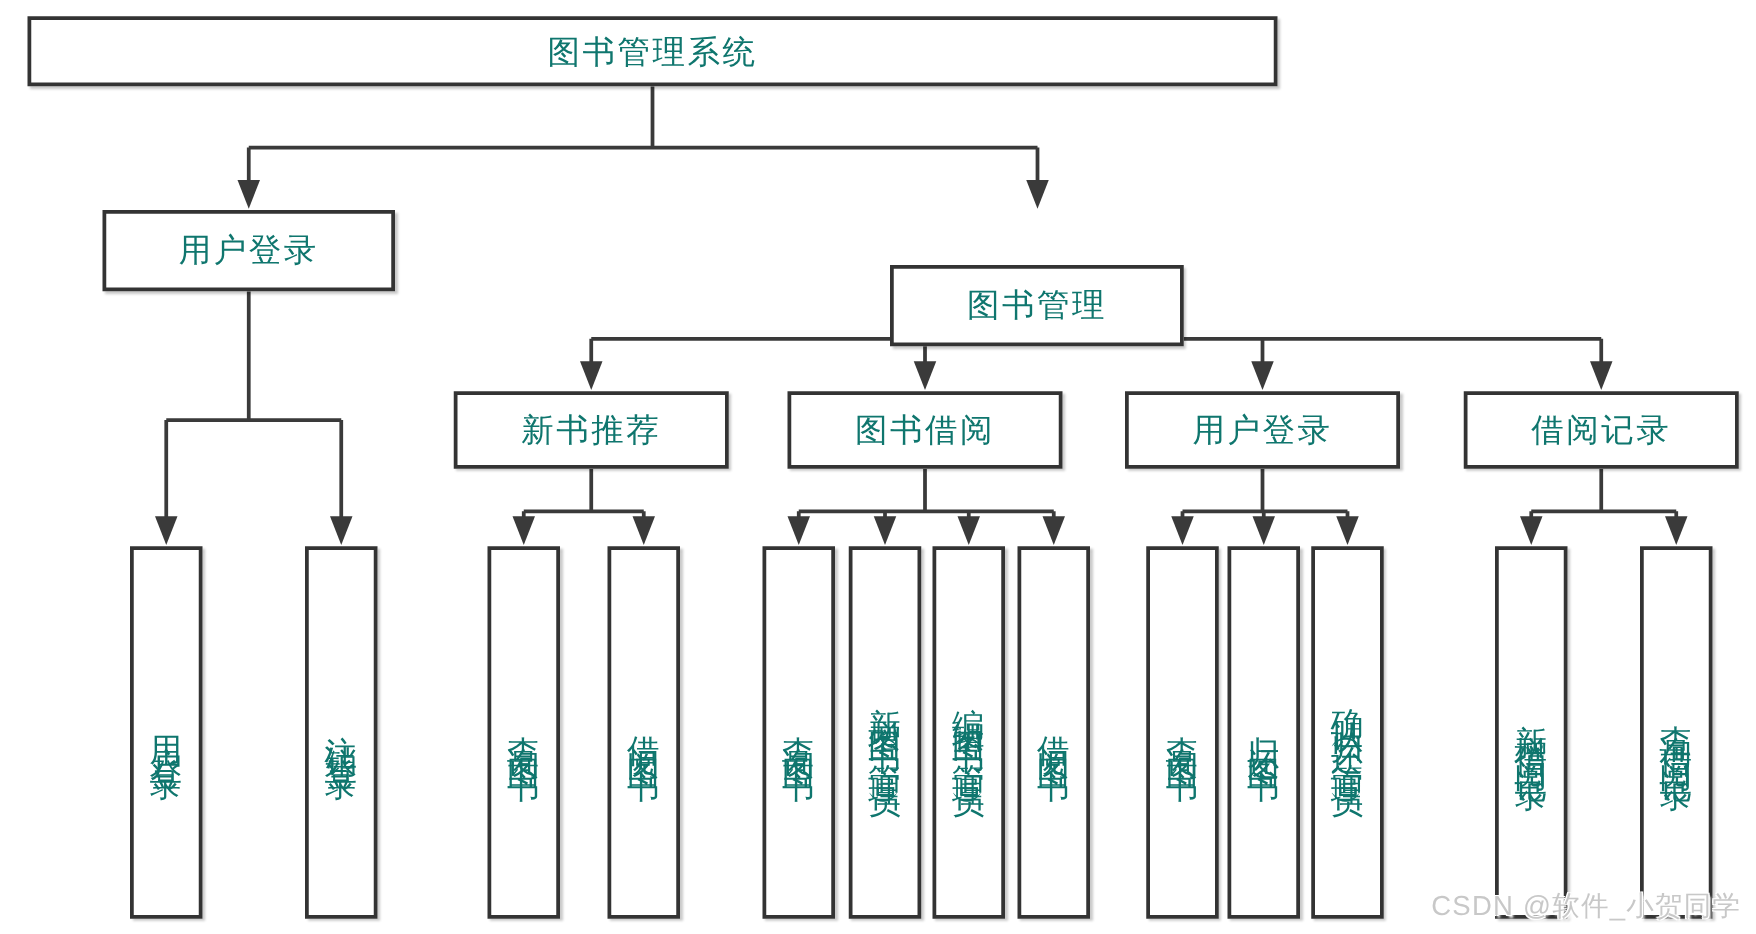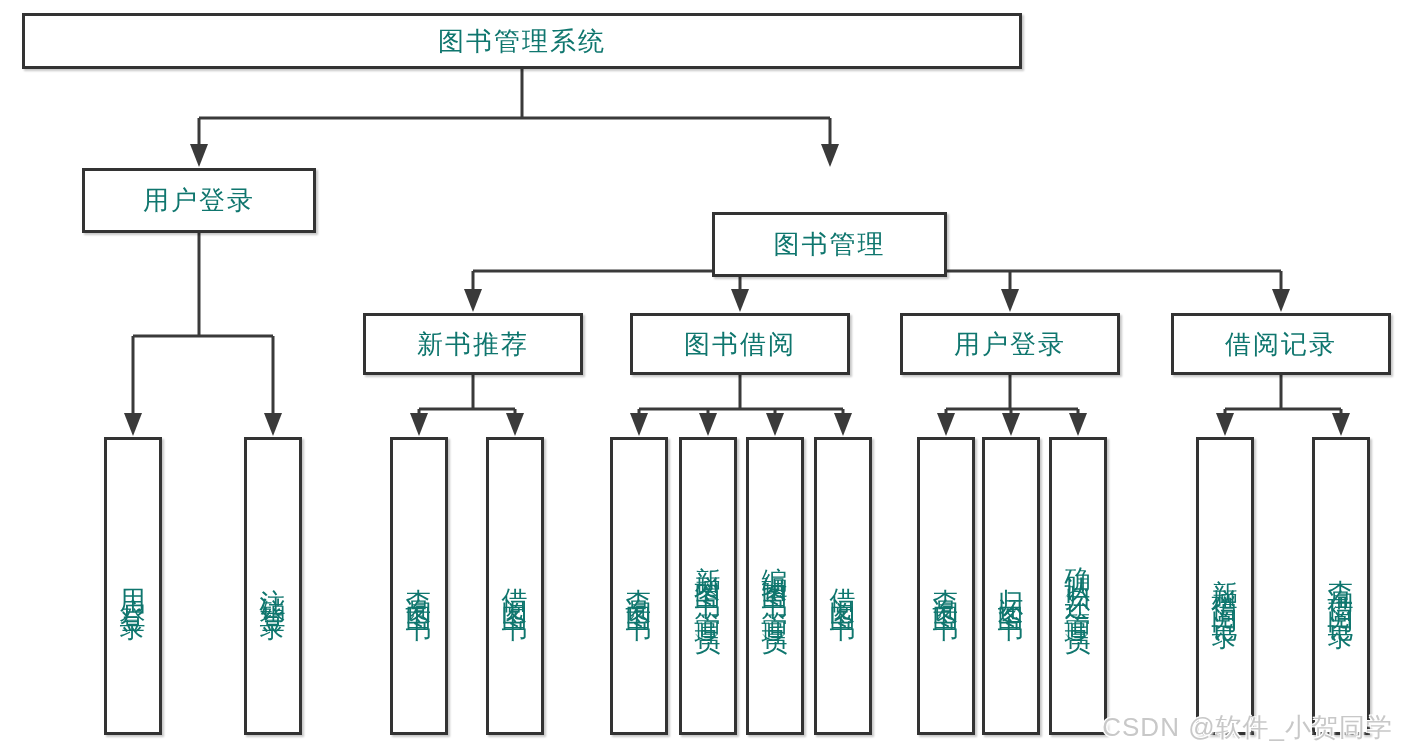--- a/index.html
+++ b/index.html
@@ -71,21 +71,21 @@
   #leaf-d1 { left: 917px; }
   #leaf-d2 { left: 982px; }
   #leaf-d3 { left: 1049px; }
   #leaf-e1 { left: 1196px; }
   #leaf-e2 { left: 1312px; }
   #watermark {
     position: absolute;
     right: 12px;
     top: 710px;
     z-index: 3;
-    font-size: 26px;
+    font-size: 22px;
     color: #c8c8c8;
     letter-spacing: 1px;
     text-shadow: -1px -1px 0 #ffffff, 1px -1px 0 #ffffff, -1px 1px 0 #ffffff, 1px 1px 0 #ffffff, 2px 2px 2px #ffffff;
     white-space: nowrap;
   }
 </style>
 </head>
 <body>
 
 <div id="canvas">

